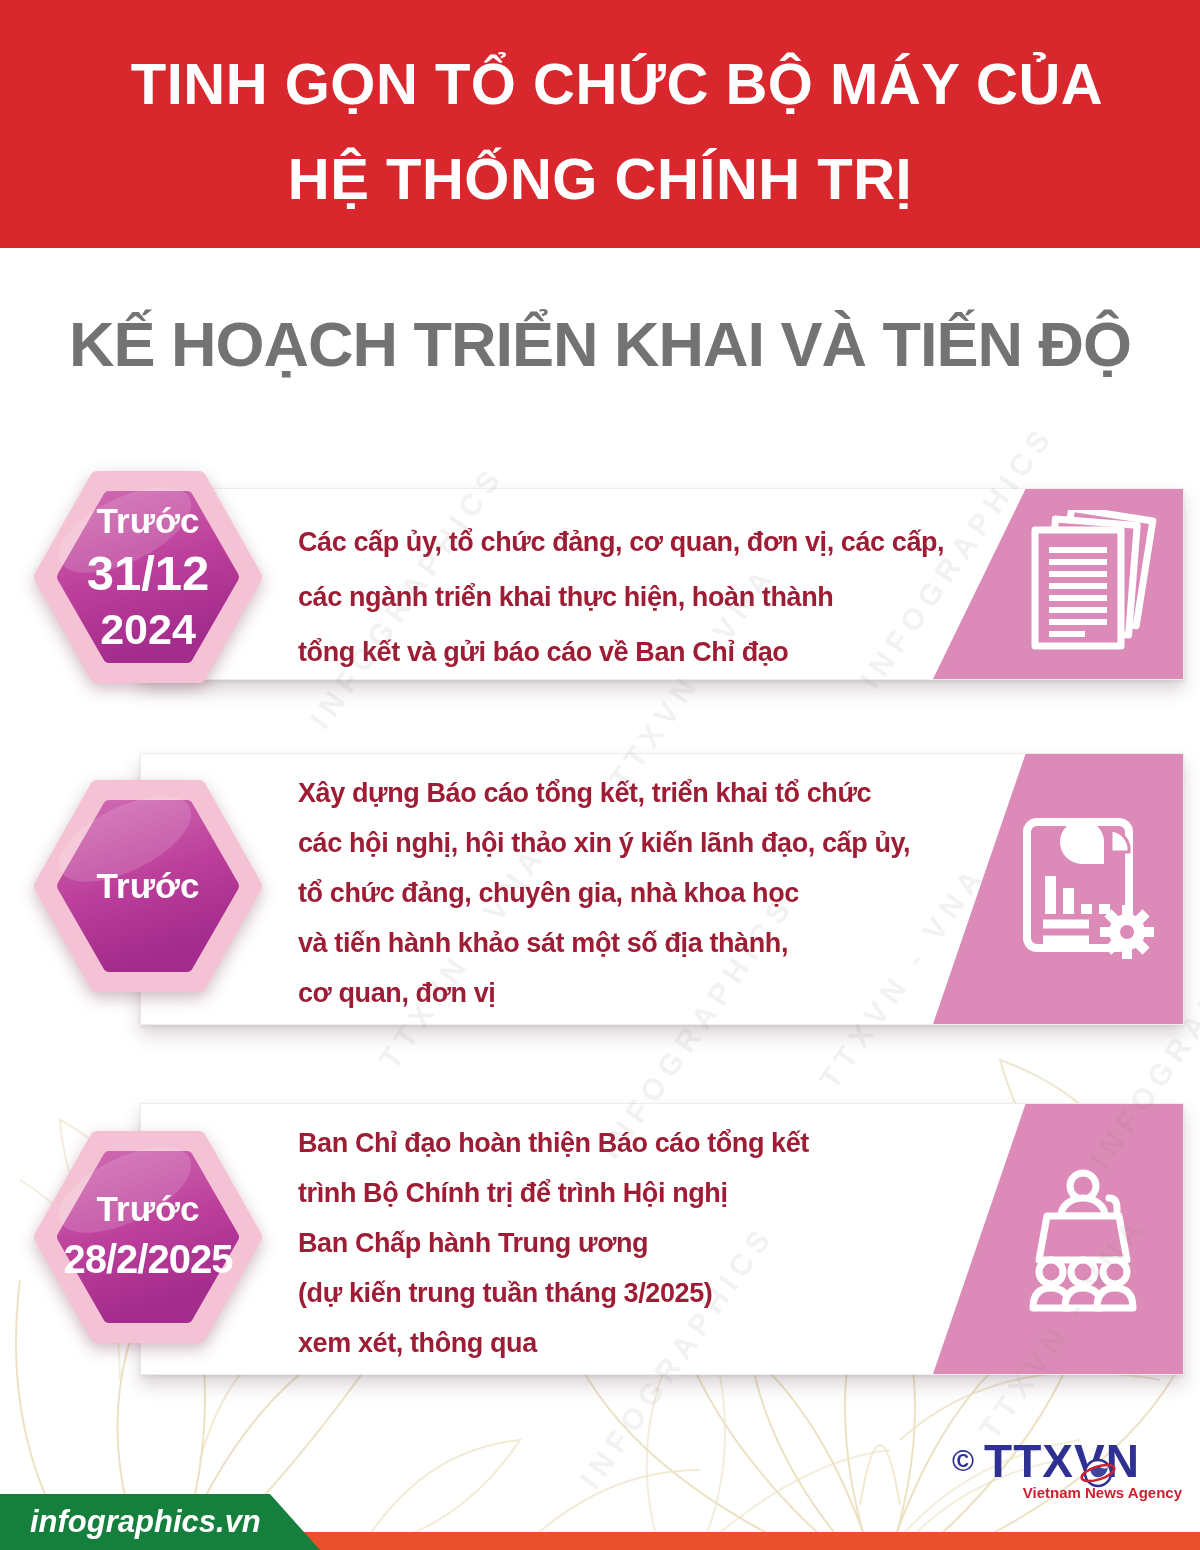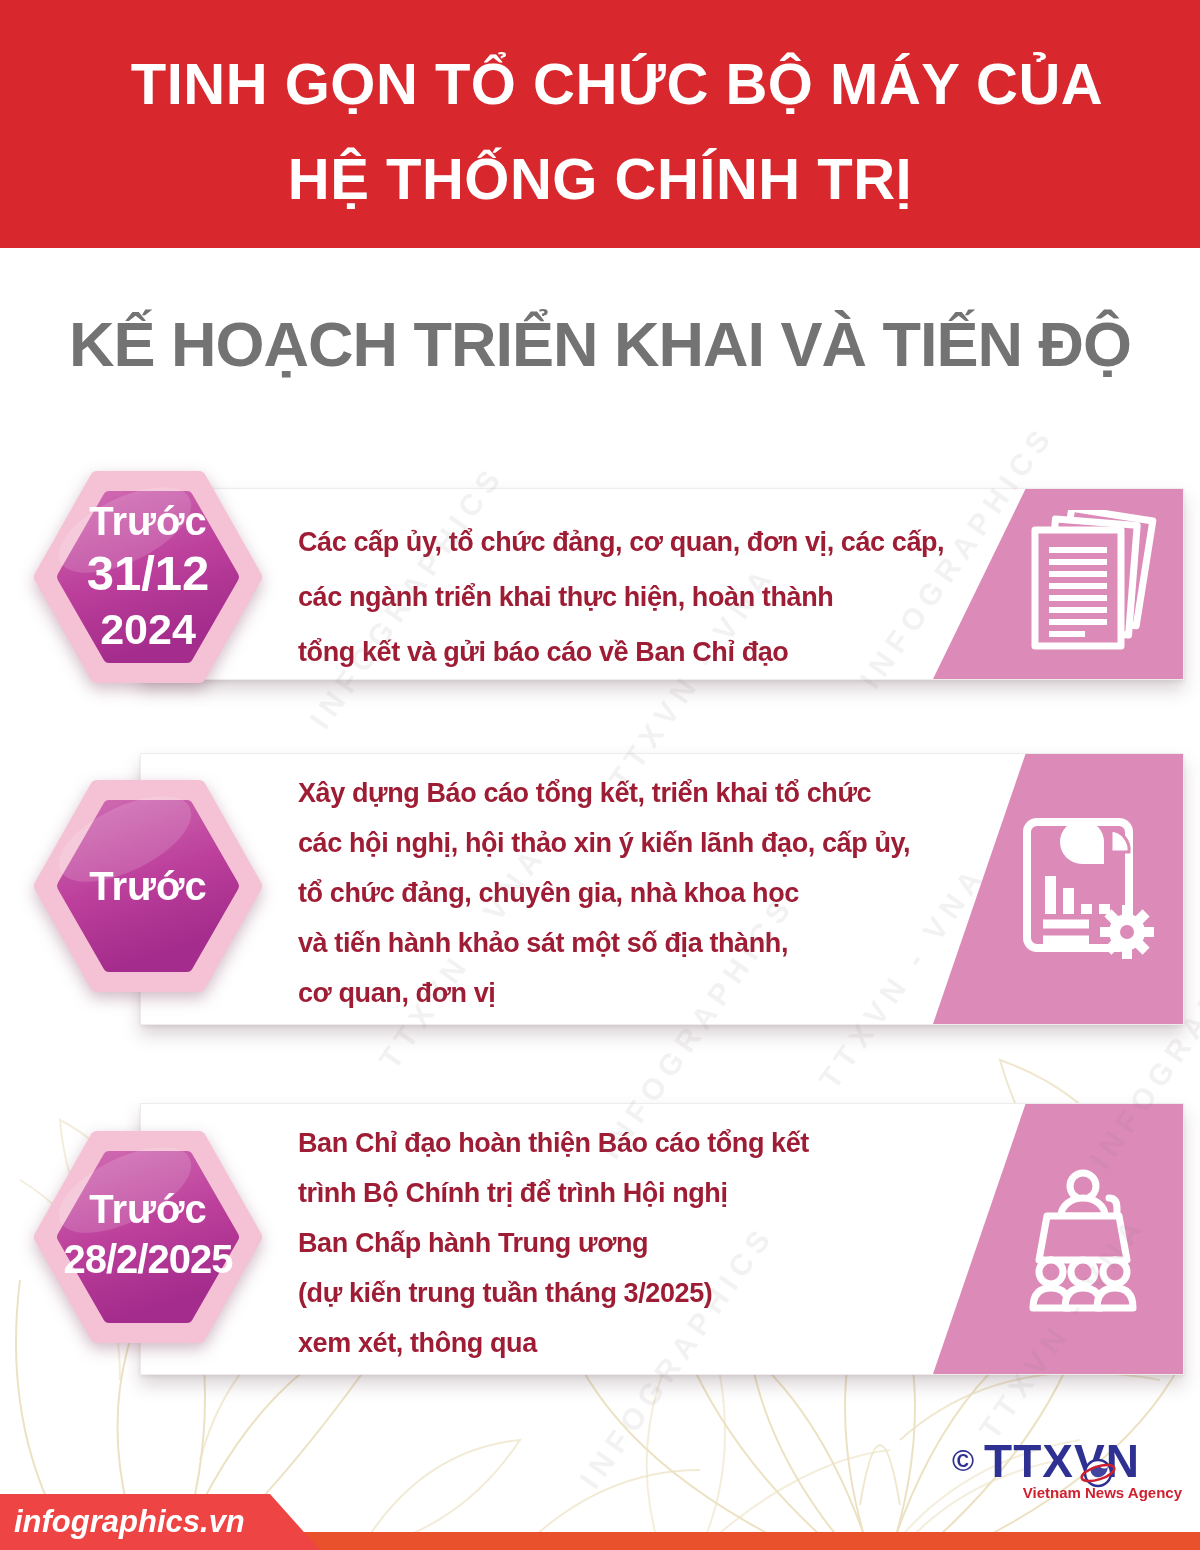--- a/index.html
+++ b/index.html
@@ -41,28 +41,28 @@
 
   
   .hex{position:absolute;left:33px;width:230px;height:250px;z-index:4;}
   .hex svg{filter:drop-shadow(0 6px 8px rgba(120,60,90,0.35));}
   .hex-1{top:452px;}
   .hex-2{top:761px;}
   .hex-3{top:1112px;}
   .hex .hex-text{position:absolute;left:0;top:0;width:100%;height:100%;display:flex;
                  flex-direction:column;align-items:center;justify-content:center;
                  color:#fff;font-weight:bold;text-align:center;}
-  .hex .b-prefix{font-size:40px;line-height:44px;}
+  .hex .b-prefix{font-size:35px;line-height:44px;}
   .hex-1 .b-date1{font-size:49px;line-height:60px;}
   .hex-1 .b-date2{font-size:43px;line-height:52px;}
   .hex-2 .b-date1,.hex-3 .b-date1{font-size:40px;line-height:56px;letter-spacing:-1px;}
 
   
-  .ribbon{position:absolute;left:0;top:1494px;width:320px;height:56px;background:#ef4444;z-index:6;
-          clip-path:polygon(0 0,270px 0,320px 100%,0 100%);}
+  .ribbon{position:absolute;left:0;top:1494px;width:320px;height:56px;background:#15803d;z-index:6;
+          clip-path:polygon(0 0,270px 0,320px 100%,0 100%);padding-left:16px;}
   .ribbon span{display:block;margin:10px 0 0 14px;color:#fff;font-size:31px;font-weight:bold;
                font-style:italic;letter-spacing:0;}
   .bottom-strip{position:absolute;left:0;top:1532px;width:1200px;height:18px;background:#e8512b;z-index:5;}
 
   .vna{position:absolute;left:952px;top:1438px;z-index:6;width:230px;}
   .vna .row{display:flex;align-items:center;}
   .vna .copy{color:#2e3192;font-size:30px;font-weight:bold;margin-right:10px;}
   .vna .word{color:#2e3192;font-size:46px;font-weight:bold;letter-spacing:1px;line-height:46px;position:relative;}
   .vna .globe{position:absolute;left:96px;top:14px;width:36px;height:36px;}
   .vna .sub{color:#cf2030;font-size:15px;font-weight:bold;text-align:right;margin-top:0px;}

